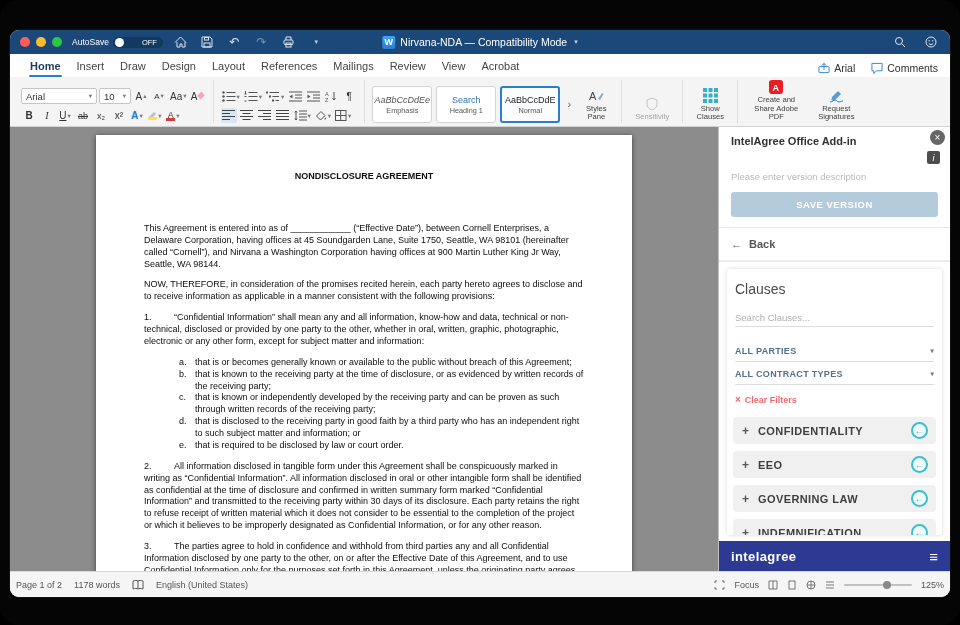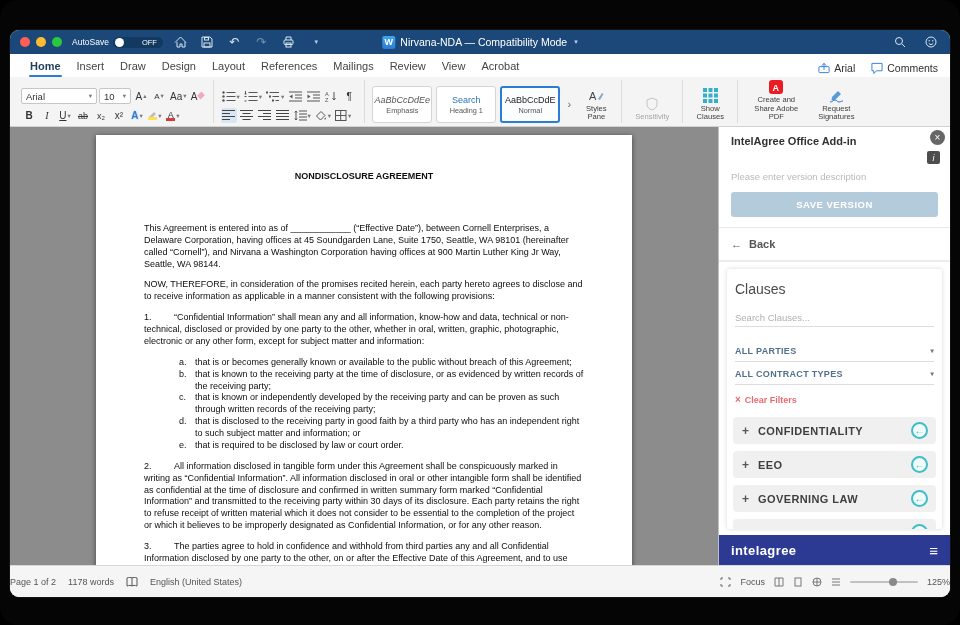--- a/index.html
+++ b/index.html
@@ -93,21 +93,21 @@
   .clearrow .cx{font-size:10px;}
   .clause{display:flex;align-items:center;gap:8px;margin:0 6px 7px;background:#f0f0f0;border-radius:4px;height:27px;padding:0 8px;}
   .plus{font-size:12px;color:#555;font-weight:bold;width:9px;text-align:center;}
   .clabel{font-size:11px;font-weight:bold;color:#3f3f3f;letter-spacing:.4px;flex:1;}
   .insertbtn{width:17px;height:17px;border-radius:50%;border:2px solid #3fbec7;background:#f2fbfc;color:#3fbec7;display:flex;align-items:center;justify-content:center;font-size:10px;font-weight:bold;line-height:1;}
   .brandbar{margin-top:0;height:30px;background:#2c3a94;display:flex;align-items:center;padding:0 12px;color:#fff;flex:0 0 auto;}
   .brand{font-size:13px;letter-spacing:.4px;font-weight:bold;}
   .burger{margin-left:auto;font-size:15px;}
 
   
-  .statusbar{height:32px;background:#f5f5f5;border-top:1px solid #d8d8d8;display:flex;align-items:center;gap:12px;padding:0 0;font-size:9px;color:#555;flex:0 0 auto;}
+  .statusbar{height:26px;background:#f5f5f5;border-top:1px solid #d8d8d8;display:flex;align-items:center;gap:12px;padding:0 6px;font-size:9px;color:#555;flex:0 0 auto;}
   .sb-spacer{flex:1}
   .sb-right{display:flex;align-items:center;gap:9px;}
   .zoomtrack{width:68px;height:2px;background:#c1c1c1;position:relative;border-radius:1px;}
   .zoomknob{position:absolute;left:58%;top:-3px;width:8px;height:8px;border-radius:50%;background:#898989;}
   svg{display:block}
 </style>
 </head>
 <body>
 
 <div class="frame">

